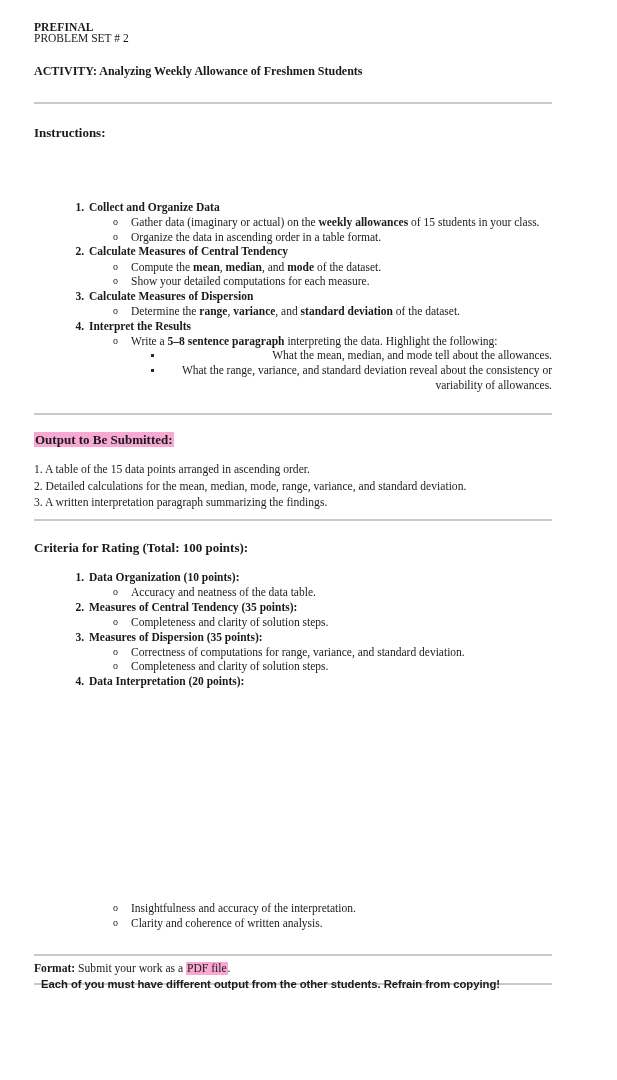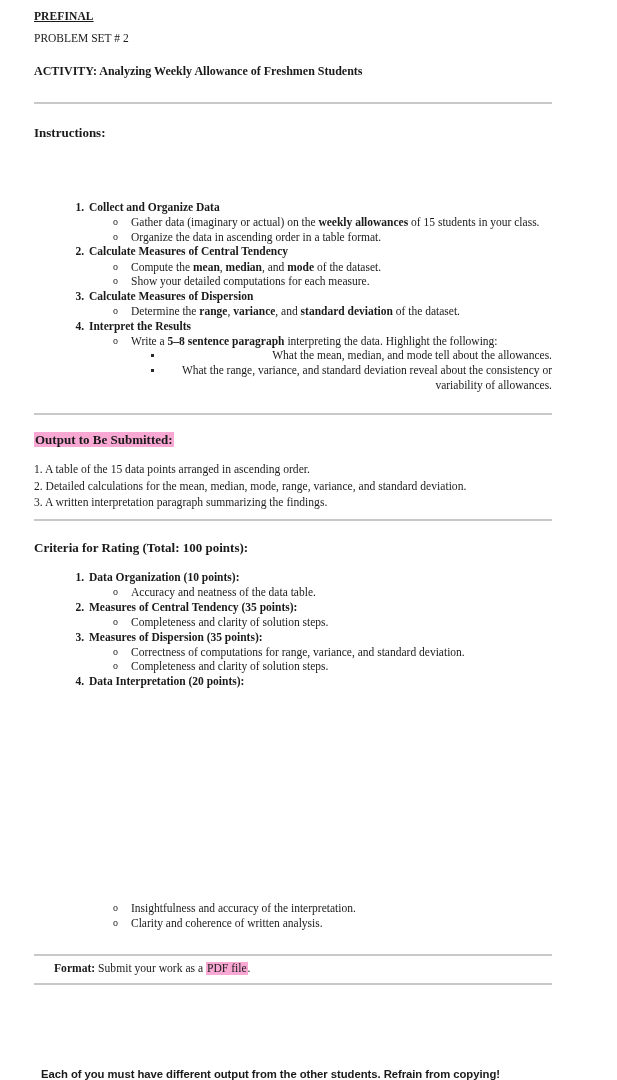--- a/index.html
+++ b/index.html
@@ -122,42 +122,41 @@
     left: 34px;
     width: 518px;
     font-size: 11.6px;
     line-height: 16.5px;
   }
 
   .format-line {
     position: absolute;
     left: 34px;
     font-size: 11.6px;
-    margin-left: 20px;
   }
 
   .footer-note {
     position: absolute;
     left: 41px;
     font-family: "Liberation Sans", "DejaVu Sans", sans-serif;
     font-size: 11.3px;
     font-weight: bold;
     color: #1a1a1a;
     letter-spacing: -0.05px;
   }
 
   .blk { position: absolute; left: 34px; width: 518px; }
 </style>
 </head>
 <body>
 
 <div class="page">
 
   <div class="blk" style="top:8px;">
-    <div class="title-prefinal" style="margin-top:2px;text-decoration:underline;">PREFINAL</div>
+    <div class="title-prefinal" style="margin-top:13px;">PREFINAL</div>
   </div>
 
   <div class="blk" style="top:32px;">
     <div class="problem-set" style="margin-top:0;">PROBLEM SET # 2</div>
   </div>
 
   <div class="blk" style="top:64px;">
     <div class="activity" style="margin-top:0;">
       <span>ACTIVITY:</span><span> </span><span>Analyzing Weekly Allowance of Freshmen Students</span>
     </div>
@@ -233,15 +232,15 @@
   </div>
 
   <hr class="hr" style="top:954px;">
 
   <div class="format-line" style="top:962px;">
     <span class="b">Format:</span><span> Submit your work as a </span><span class="highlight">PDF file</span><span>.</span>
   </div>
 
   <hr class="hr" style="top:983px;">
 
-  <div class="footer-note" style="top:1068px;">Each of you must have different output from the other students. Refrain from copying!</div>
+  <div class="footer-note" style="top:978px;">Each of you must have different output from the other students. Refrain from copying!</div>
 
 </div>
 
 </body></html>

